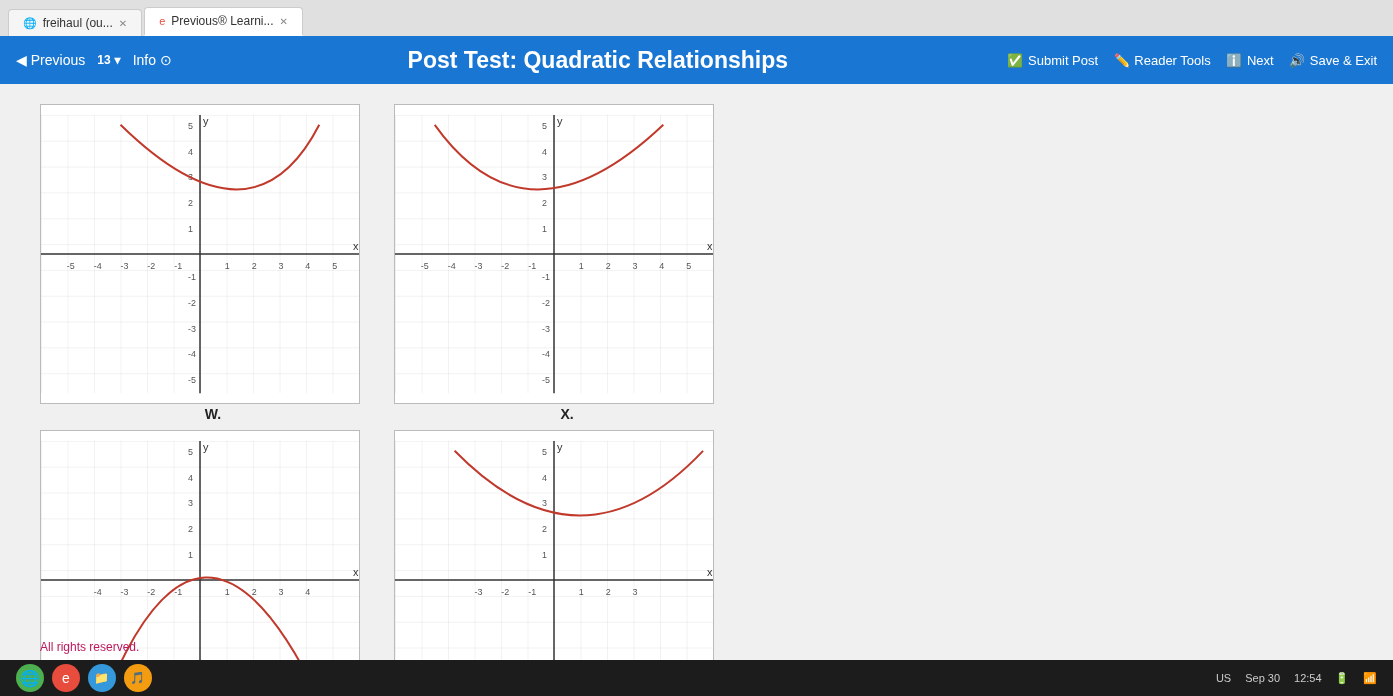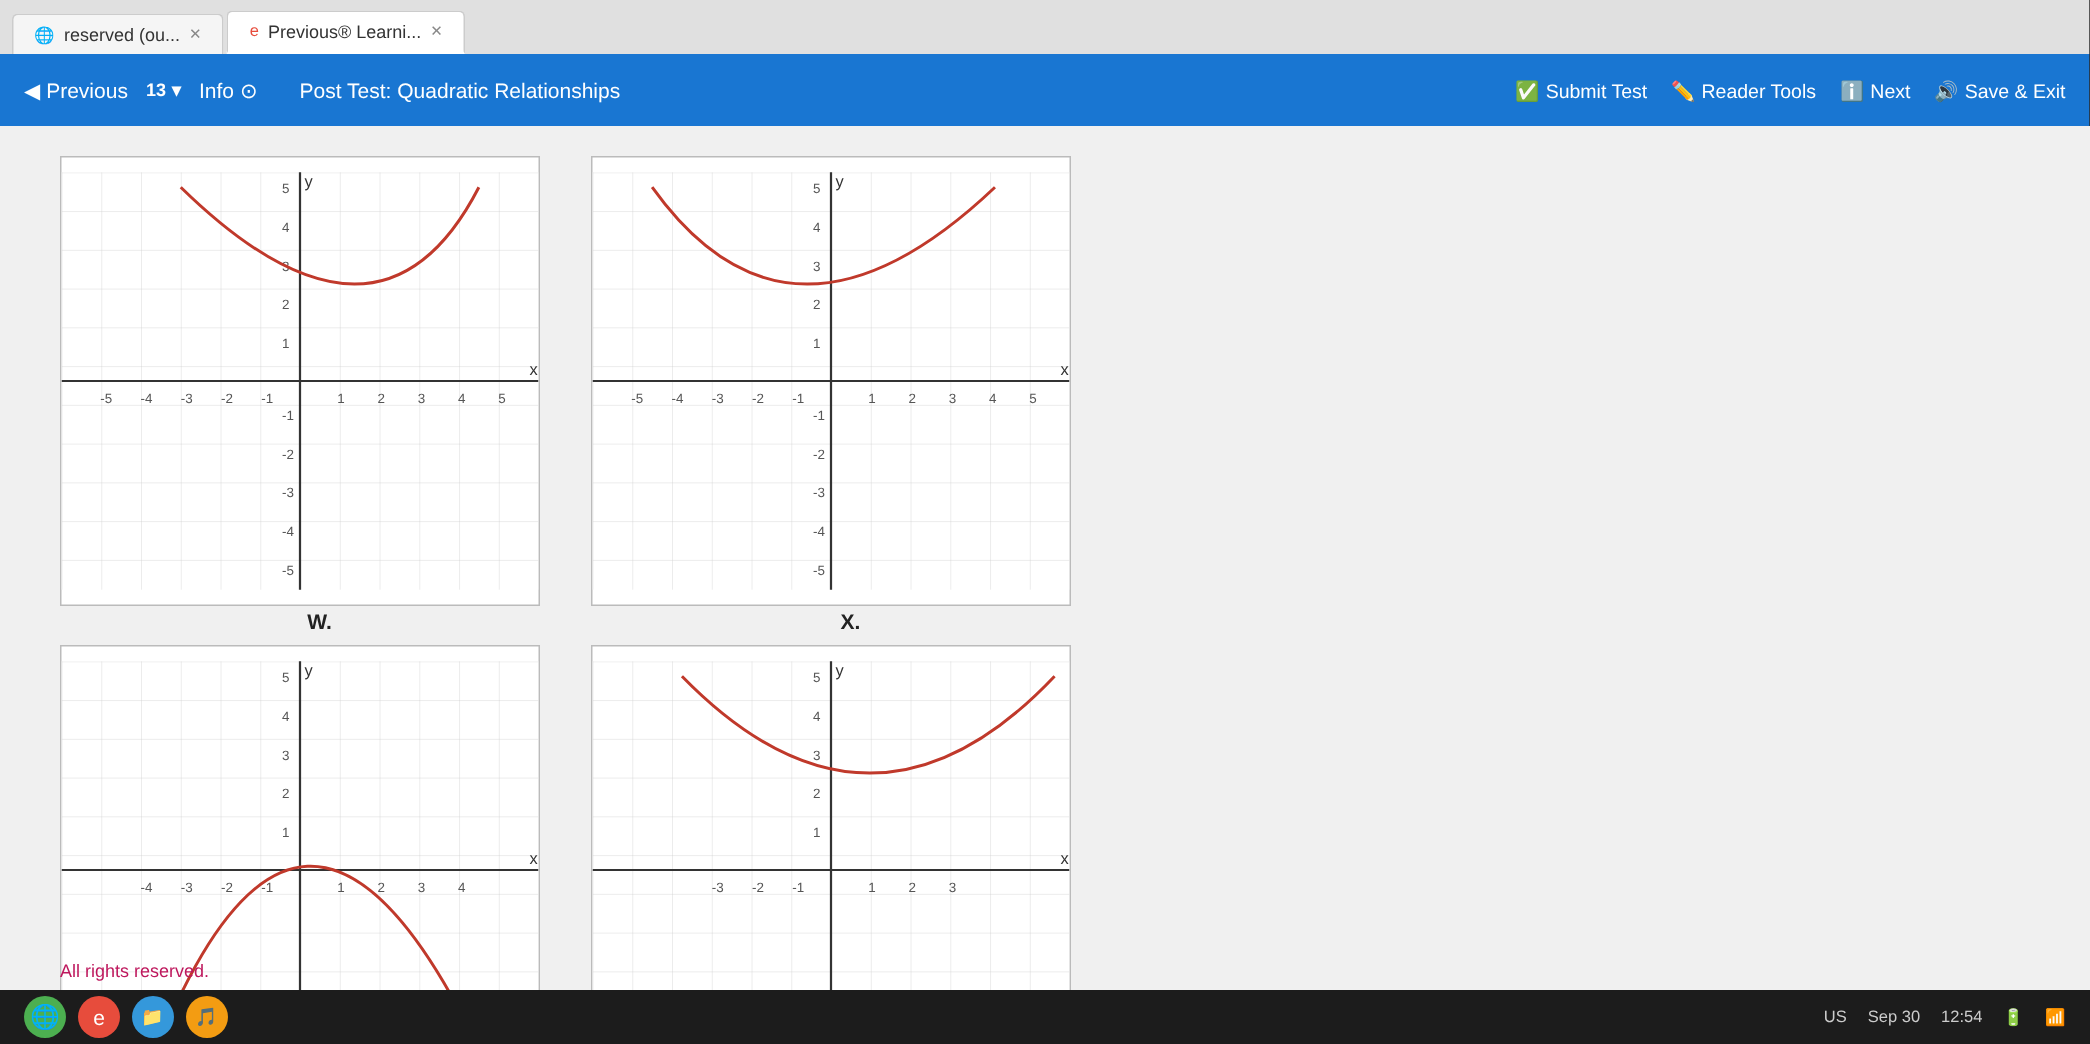--- a/index.html
+++ b/index.html
@@ -58,24 +58,25 @@
     .question-num {
       color: white;
       font-size: 12px;
       font-weight: bold;
       display: flex;
       align-items: center;
       gap: 4px;
     }
     .page-title {
       color: white;
-      font-size: 14px;
-      font-weight: 400;
+      font-size: 23px;
+      font-weight: 700;
       margin-left: 16px;
       flex: 1;
+      text-align: center;
     }
     .top-right-actions {
       display: flex;
       align-items: center;
       gap: 16px;
       font-size: 13px;
       color: white;
     }
     .top-right-actions span {
       display: flex;
@@ -171,21 +172,21 @@
       font-size: 12px;
       color: #be185d;
     }
   </style>
 </head>
 <body>
 
 <div class="browser-tabs">
   <div class="browser-tab">
     <span class="tab-icon">🌐</span>
-    <span>reserved (ou...</span>
+    <span>freihaul (ou...</span>
     <span class="tab-close">✕</span>
   </div>
   <div class="browser-tab" style="background:#fff; border-bottom:2px solid #fff;">
     <span class="tab-icon" style="color:#e74c3c;">e</span>
     <span>Previous® Learni...</span>
     <span class="tab-close">✕</span>
   </div>
 </div>
 
 <div class="top-nav">
@@ -202,21 +203,21 @@
   <button class="next-btn">
     <span>Info</span>
     <span>⊙</span>
   </button>
 
   <div class="page-title">Post Test: Quadratic Relationships</div>
 
   <div class="top-right-actions">
     <span>
       <span>✅</span>
-      <span>Submit Test</span>
+      <span>Submit Post</span>
     </span>
     <span>
       <span>✏️</span>
       <span>Reader Tools</span>
     </span>
     <span>
       <span>ℹ️</span>
       <span>Next</span>
     </span>
     <span>

